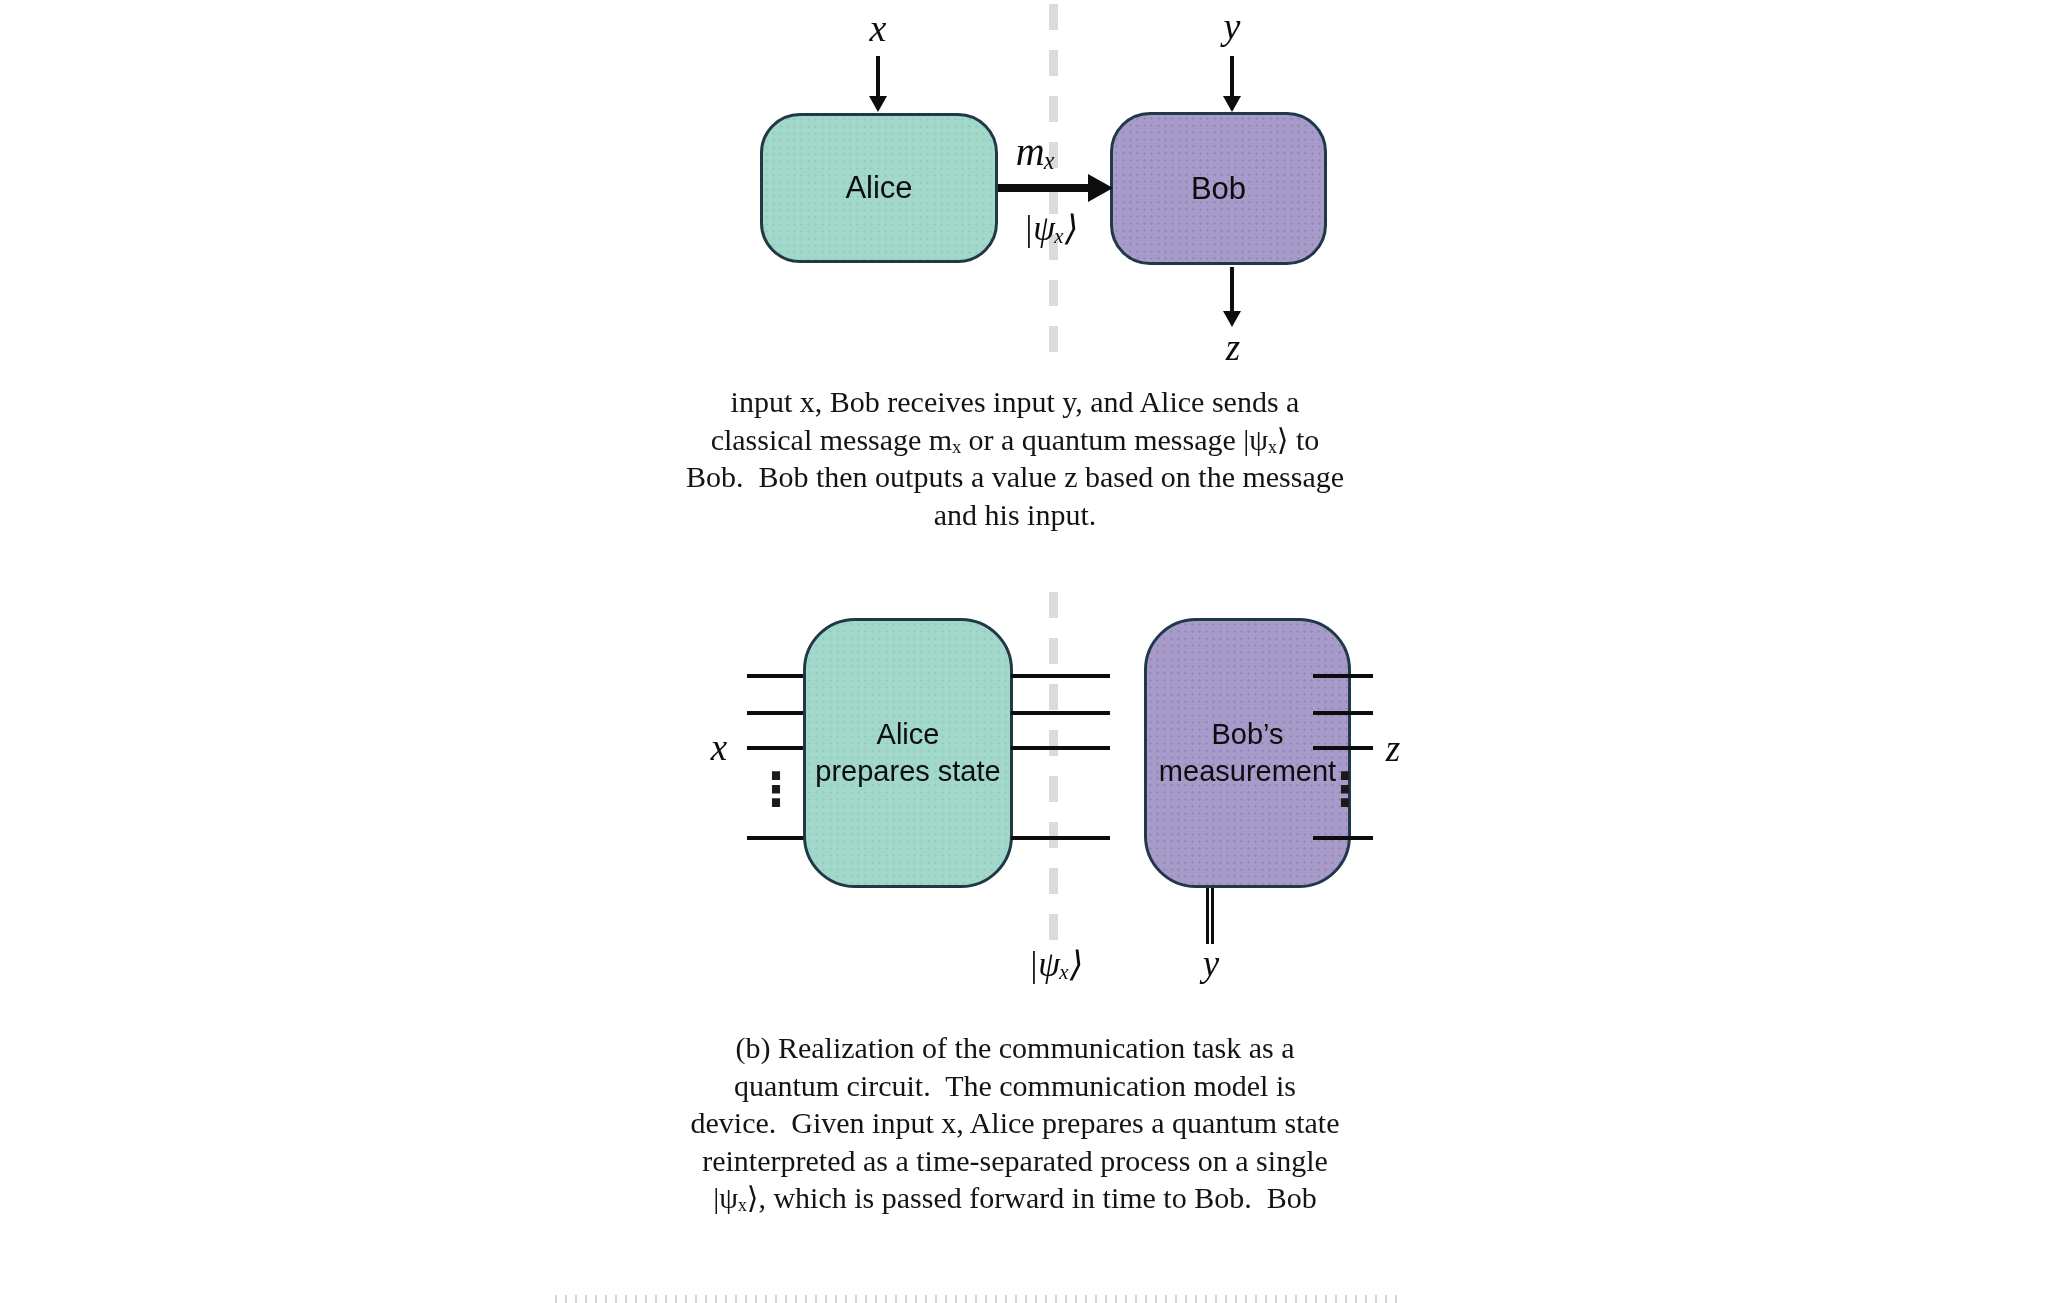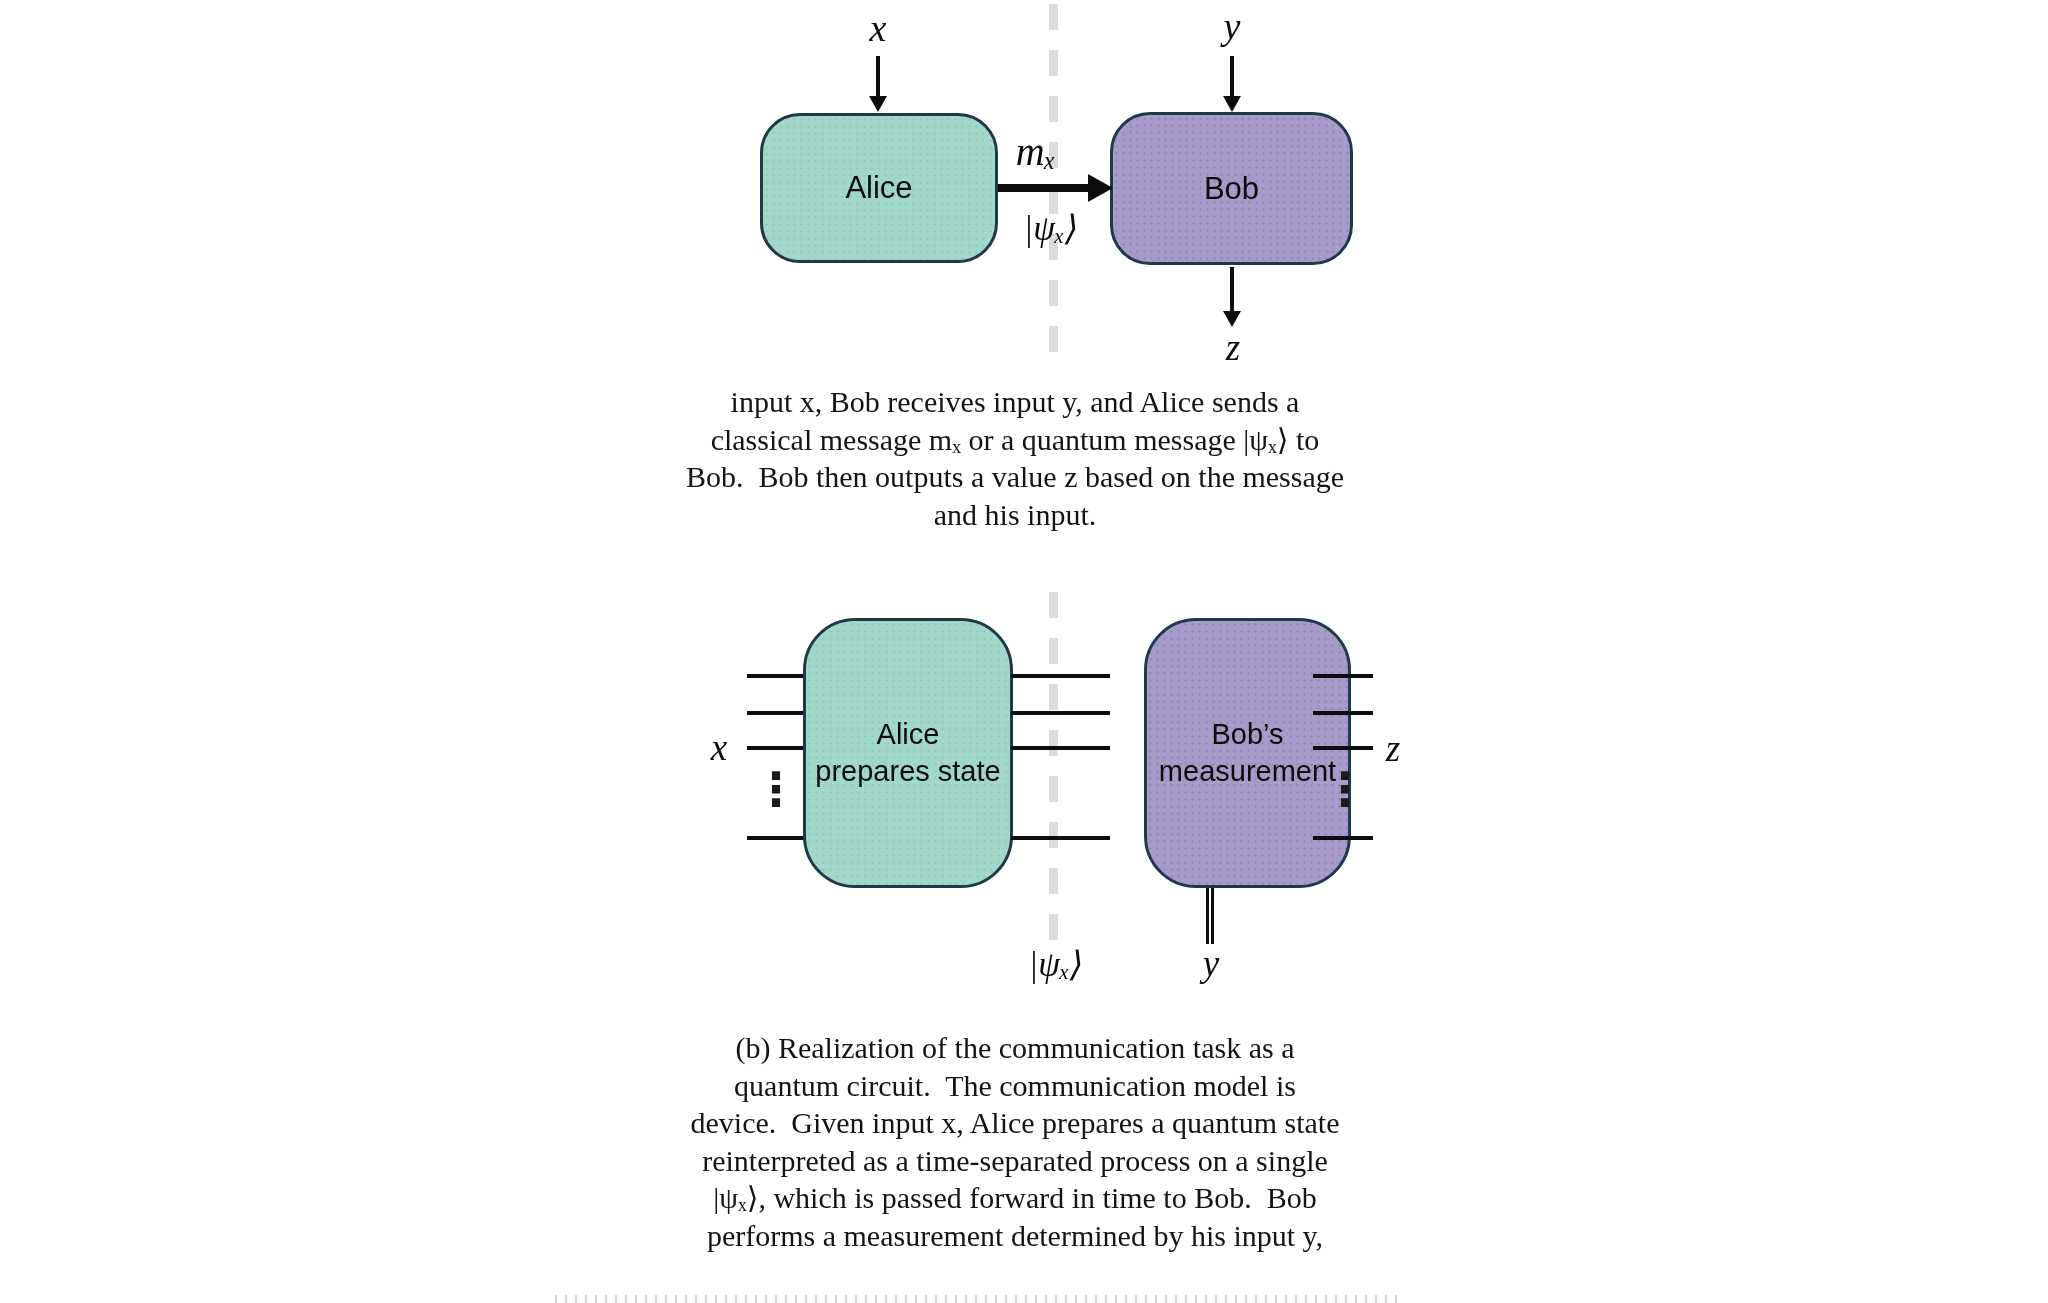--- a/index.html
+++ b/index.html
@@ -103,21 +103,21 @@
   <div class="head-down" style="left:869px;top:96px;"></div>
 
   <div class="math" style="left:1202px;top:4px;width:60px;font-size:38px;">y</div>
   <div class="vshaft" style="left:1230px;top:56px;height:42px;"></div>
   <div class="head-down" style="left:1223px;top:96px;"></div>
 
   <div class="node node-a teal" style="left:760px;top:113px;width:238px;height:150px;">
     <span>Alice</span>
   </div>
 
-  <div class="node node-a purple" style="left:1110px;top:112px;width:243px;height:153px;">
+  <div class="node node-a purple" style="left:1110px;top:112px;width:217px;height:153px;">
     <span>Bob</span>
   </div>
 
   <div class="math" style="left:986px;top:128px;width:100px;font-size:40px;">mₓ</div>
   <div class="hshaft-thick" style="left:998px;top:184px;width:92px;"></div>
   <div class="head-right" style="left:1088px;top:174px;"></div>
   <div class="math" style="left:991px;top:208px;width:120px;font-size:35px;">|ψₓ⟩</div>
 
   <div class="vshaft" style="left:1230px;top:267px;height:46px;"></div>
   <div class="head-down" style="left:1223px;top:311px;"></div>
@@ -173,18 +173,17 @@
   <div class="math" style="left:1181px;top:942px;width:60px;font-size:37px;">y</div>
 
   <div class="math" style="left:996px;top:944px;width:120px;font-size:35px;">|ψₓ⟩</div>
 
   <div class="caption" style="top:1021px;margin-top:8px;">
     <div class="cap-line">(b) Realization of the communication task as a</div>
     <div class="cap-line">quantum circuit.  The communication model is</div>
     <div class="cap-line">device.  Given input x, Alice prepares a quantum state</div>
     <div class="cap-line">reinterpreted as a time-separated process on a single</div>
     <div class="cap-line">|ψₓ⟩, which is passed forward in time to Bob.  Bob</div>
-    <div class="cap-line">performs a measurement determined by his input y,</div>
   </div>
 
   <div class="clipped-line"></div>
 
 </div>
 
 </body></html>

